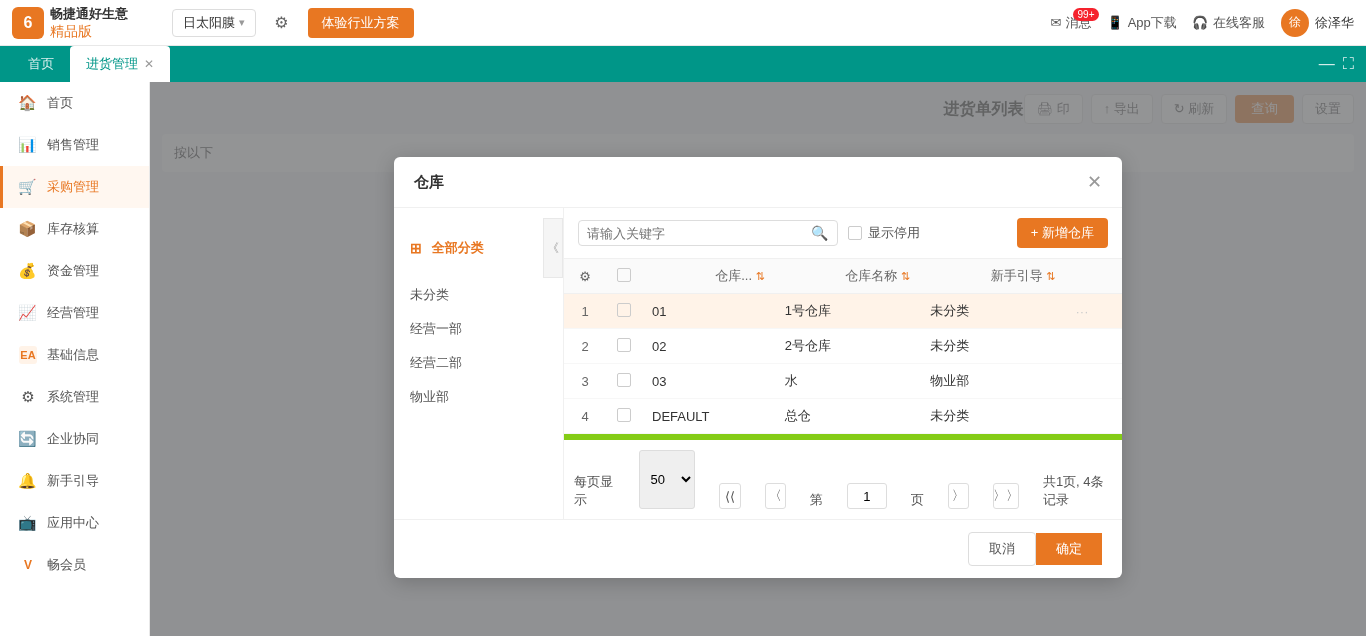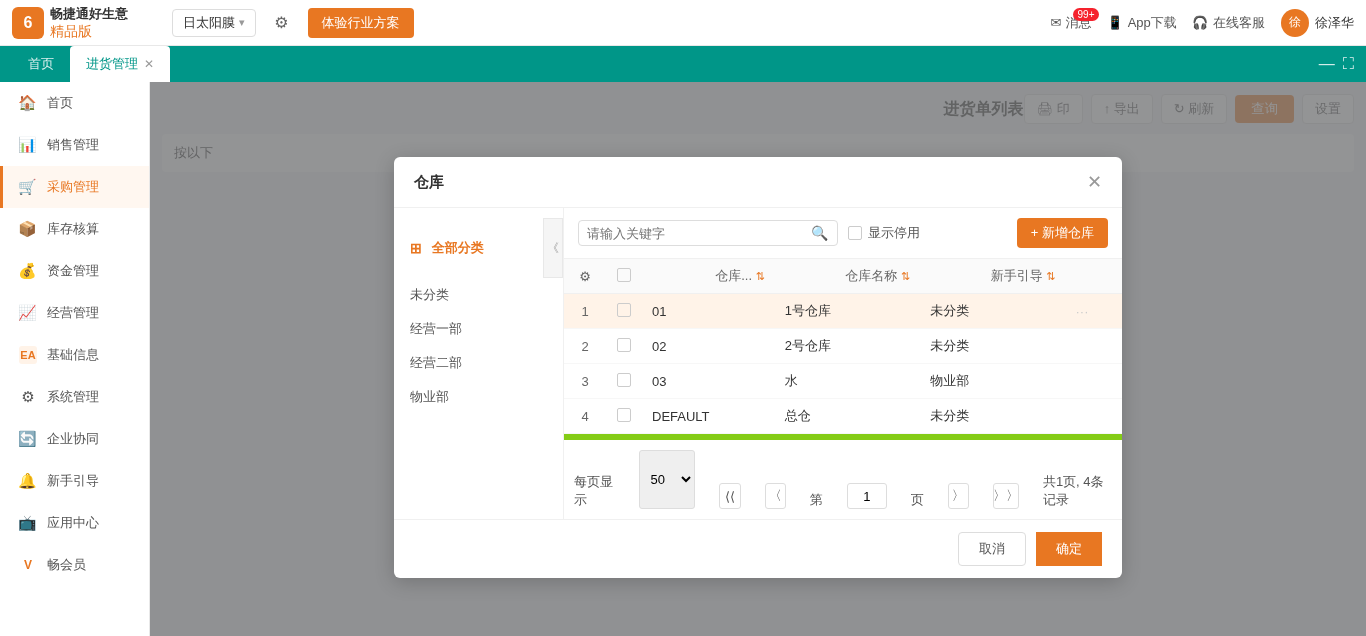--- a/index.html
+++ b/index.html
@@ -99,21 +99,21 @@
     .sort-icon { color: #e87722; font-size: 11px; }
     .row-actions { color: #ccc; }
 
     
     .modal-pagination { display: flex; align-items: flex-end; justify-content: center; padding: 10px; gap: 24px; border-top: 6px solid #84cc16; font-size: 13px; color: #555; }
     .page-btn { width: 26px; height: 26px; border: 1px solid #ddd; border-radius: 3px; display: flex; align-items: center; justify-content: center; cursor: pointer; background: #fff; color: #555; }
     .page-input { width: 40px; height: 26px; border: 1px solid #ddd; border-radius: 3px; text-align: center; font-size: 13px; }
     .page-size-select { border: 1px solid #ddd; border-radius: 3px; padding: 20px 6px; font-size: 13px; cursor: pointer; }
 
     
-    .modal-footer { display: flex; justify-content: flex-end; gap: 10px; padding: 12px 20px; border-top: 1px solid #f0f0f0; }
+    .modal-footer { display: flex; align-items: center; justify-content: flex-end; padding: 12px 20px; border-top: 1px solid #f0f0f0; }
     .btn-cancel { background: #fff; border: 1px solid #ddd; border-radius: 4px; padding: 7px 20px; cursor: pointer; font-size: 13px; color: #555; }
     .btn-confirm { background: #e87722; border: none; border-radius: 0; padding: 7px 20px; cursor: pointer; font-size: 13px; color: #fff; }
 
     
     .bg-content { position: absolute; top: 0; left: 0; right: 0; bottom: 0; padding: 12px; opacity: 0.4; pointer-events: none; }
   </style>
 </head>
 <body>
 
 <div class="top-header">

